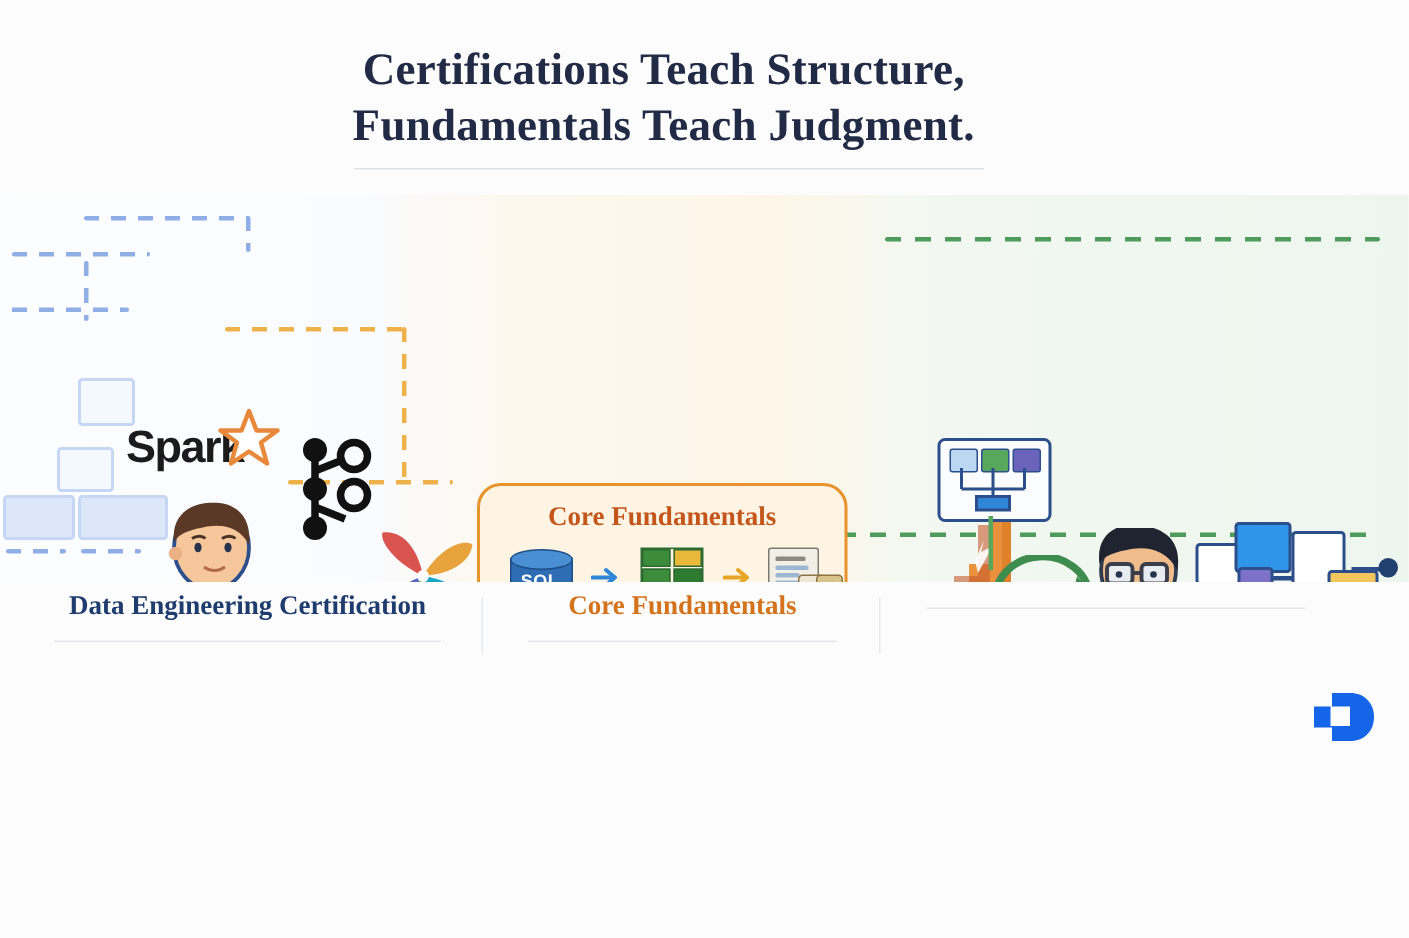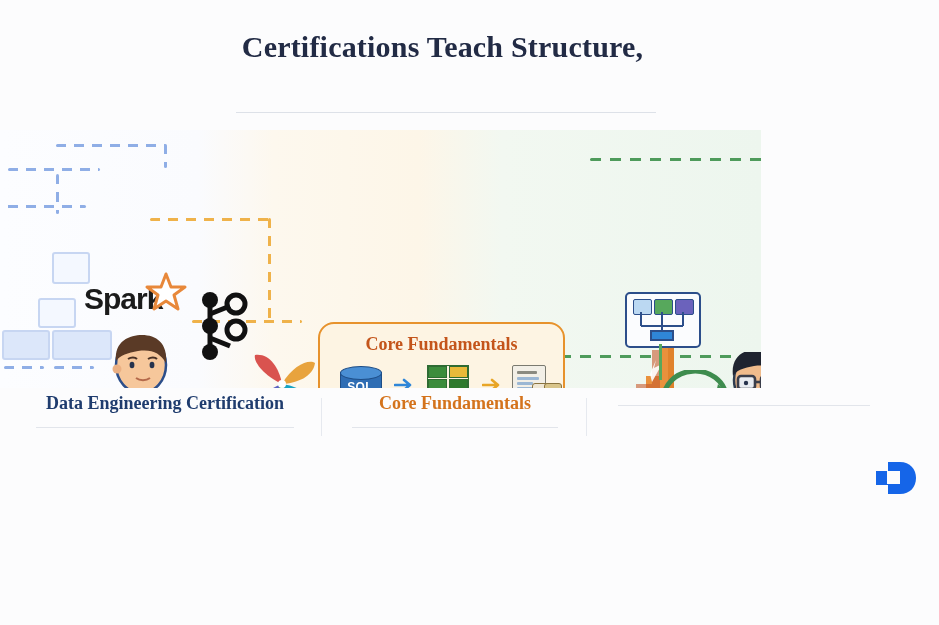--- a/index.html
+++ b/index.html
@@ -22,21 +22,21 @@
     color:#222B45;
     letter-spacing:.2px;
   }
   .title-rule{
     position:absolute;left:236px;top:112px;width:420px;height:1px;
     background:#DDE1E8;
   }
 
   
   .band{
-    position:absolute;left:0;top:130px;width:761px;height:258px;
+    position:absolute;left:0;top:130px;width:939px;height:258px;
     overflow:hidden;
     background:linear-gradient(90deg,#FCFDFF 0%,#FAFBFE 26%,#FDF8EE 36%,#FDF6E8 55%,#F2F8F1 66%,#EDF6EE 100%);
   }
 
   
   .ghost{position:absolute;border:2px solid #C7D6F2;border-radius:3px;background:#F4F8FF;}
   .ghost.fill{background:#DCE7FA;}
   .dash{position:absolute;height:3px;background:repeating-linear-gradient(90deg,#8FAEE6 0 10px,transparent 10px 18px);border-radius:2px;}
   .dash.v{width:3px;background:repeating-linear-gradient(180deg,#8FAEE6 0 10px,transparent 10px 18px);}
   .dash.amber{background:repeating-linear-gradient(90deg,#EFB24A 0 10px,transparent 10px 18px);}
@@ -123,20 +123,21 @@
   
   .brand{position:absolute;left:874px;top:456px;width:44px;height:44px;}
 </style>
 </head>
 <body>
 
 <div class="stage">
 
   <div class="title-wrap">
     <div class="title-line">Certifications Teach Structure,</div>
+    <div class="title-line">Fundamentals Teach Judgment.</div>
   </div>
   <div class="title-rule"></div>
 
   <div class="band">
 
     <div class="dash" style="left:-10px;top:75px;width:96px;"></div>
     <div class="dash" style="left:8px;top:38px;width:92px;"></div>
     <div class="dash v" style="left:56px;top:44px;height:40px;"></div>
     <div class="dash" style="left:56px;top:14px;width:110px;"></div>
     <div class="dash v" style="left:164px;top:14px;height:24px;"></div>

